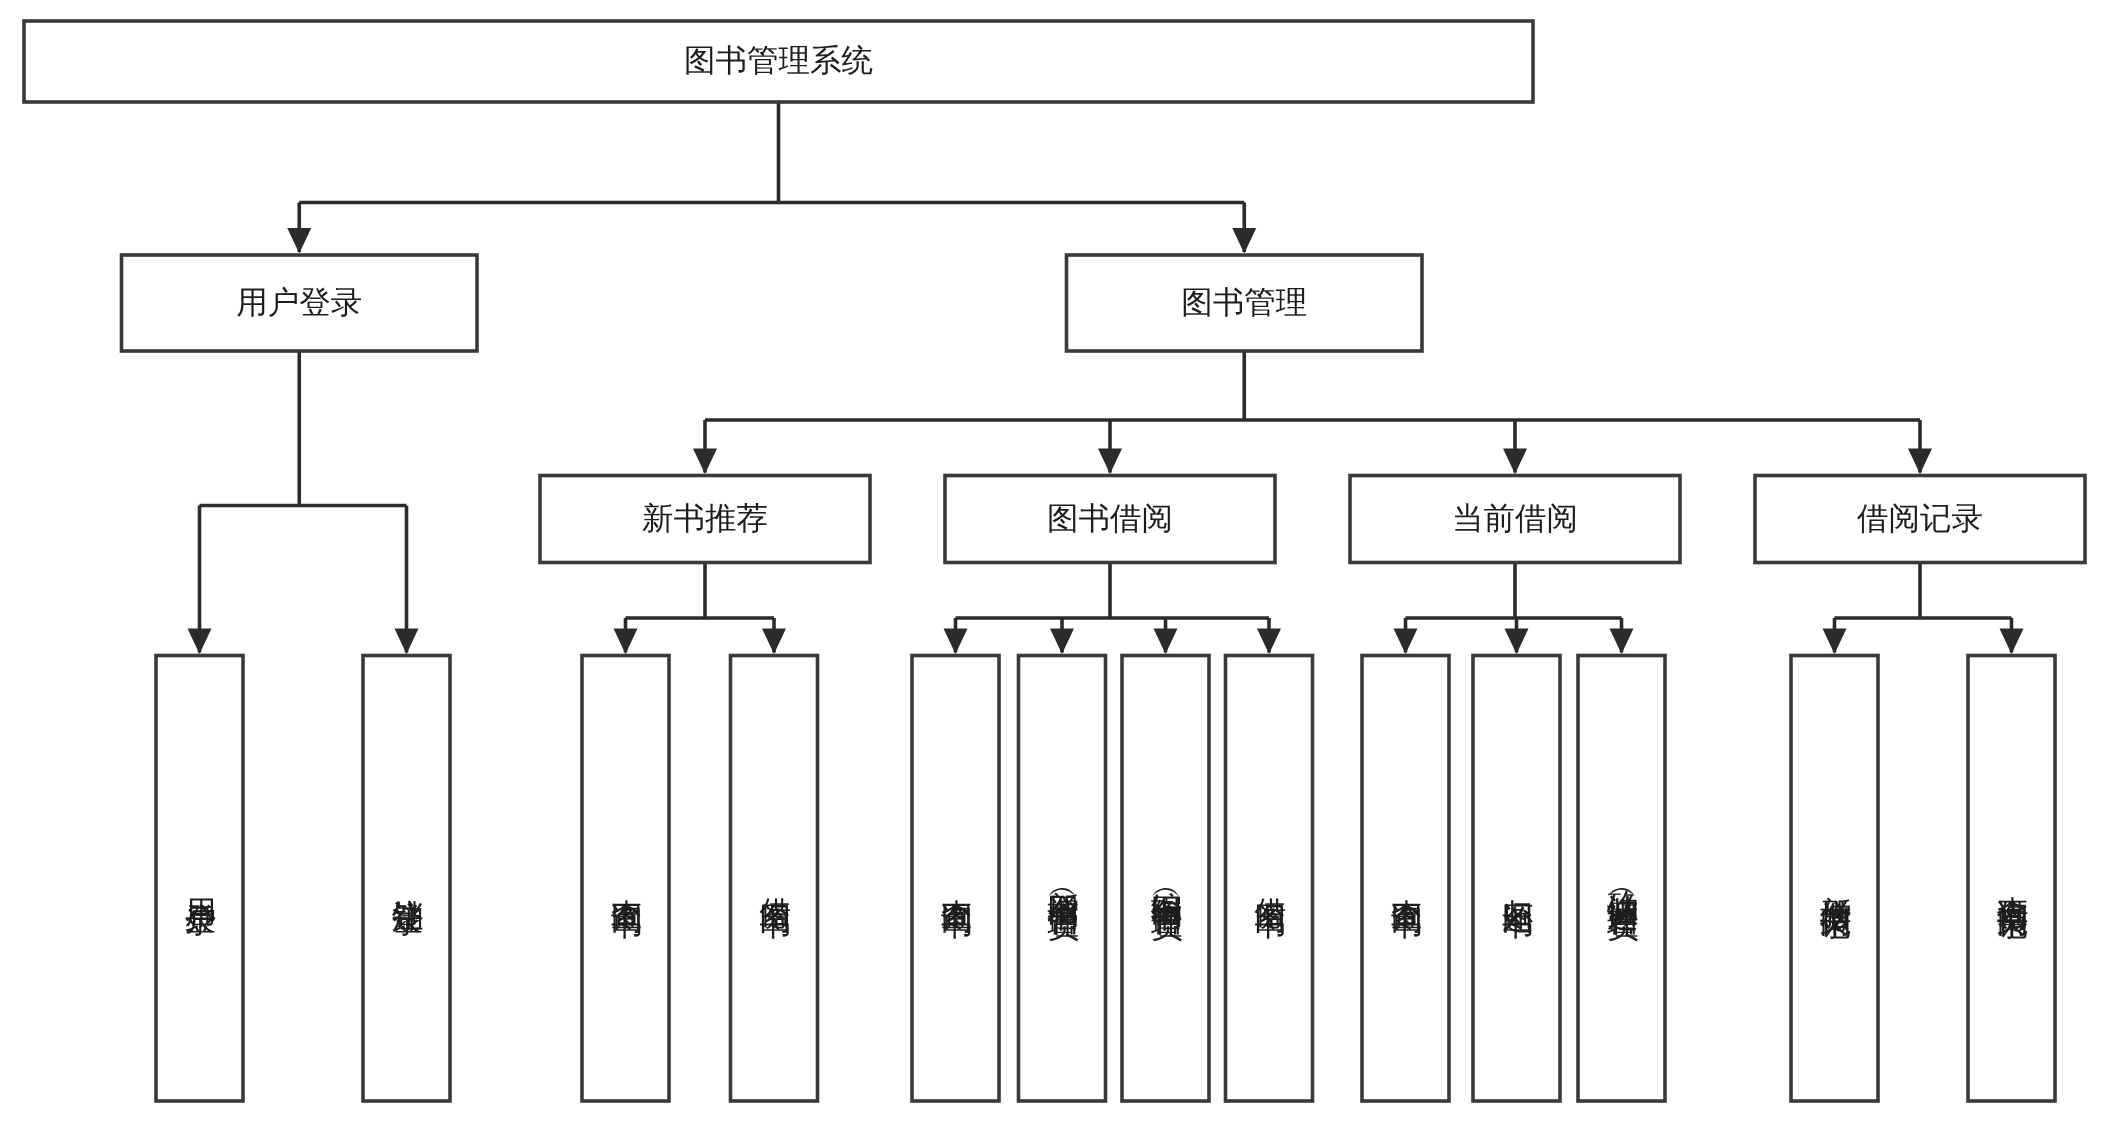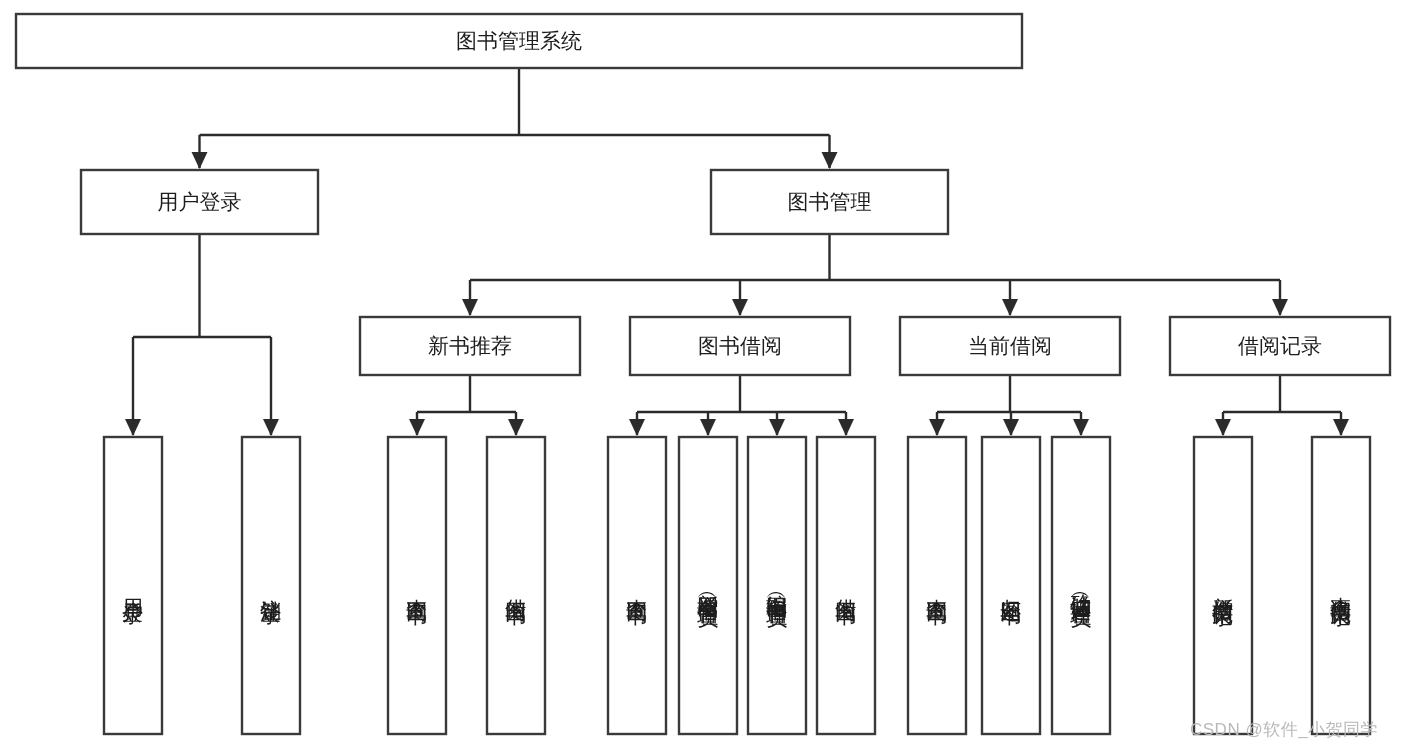--- a/index.html
+++ b/index.html
@@ -174,14 +174,13 @@
       <div class="node-label-v" style="left: 608px; top: 437px; width: 58px; height: 297px;">查询图书</div>
       <div class="node-label-v" style="left: 679px; top: 437px; width: 58px; height: 297px;">新增图书（管理员）</div>
       <div class="node-label-v" style="left: 748px; top: 437px; width: 58px; height: 297px;">编辑图书（管理员）</div>
       <div class="node-label-v" style="left: 817px; top: 437px; width: 58px; height: 297px;">借阅图书</div>
       <div class="node-label-v" style="left: 908px; top: 437px; width: 58px; height: 297px;">查询图书</div>
       <div class="node-label-v" style="left: 982px; top: 437px; width: 58px; height: 297px;">归还图书</div>
       <div class="node-label-v" style="left: 1052px; top: 437px; width: 58px; height: 297px;">确认归还（管理员）</div>
       <div class="node-label-v" style="left: 1194px; top: 437px; width: 58px; height: 297px;">新增借阅记录</div>
       <div class="node-label-v" style="left: 1312px; top: 437px; width: 58px; height: 297px;">查询借阅记录</div>
     </div>
-  <div class="watermark" style="left: 1190px; top: 718px;">CSDN @软件_小贺同学</div>
 </div>
 
 </body></html>

